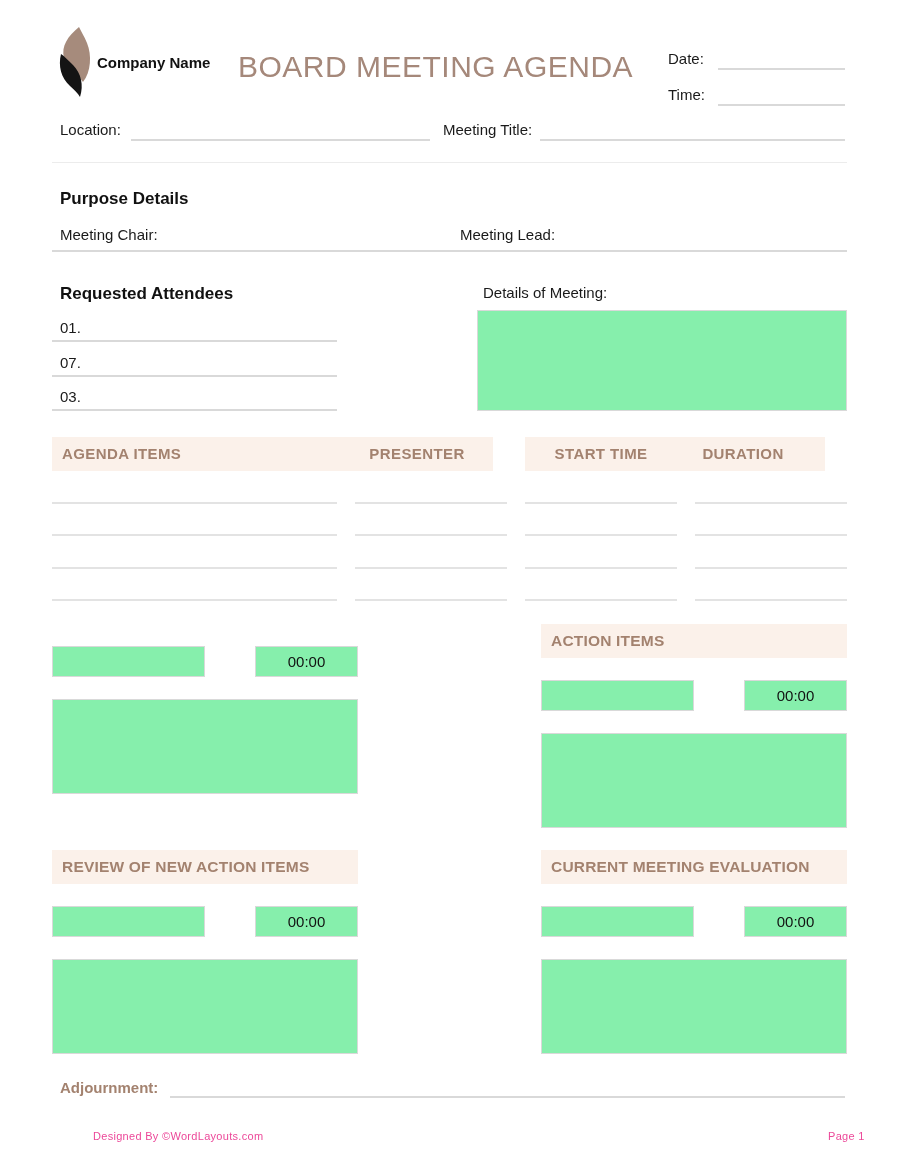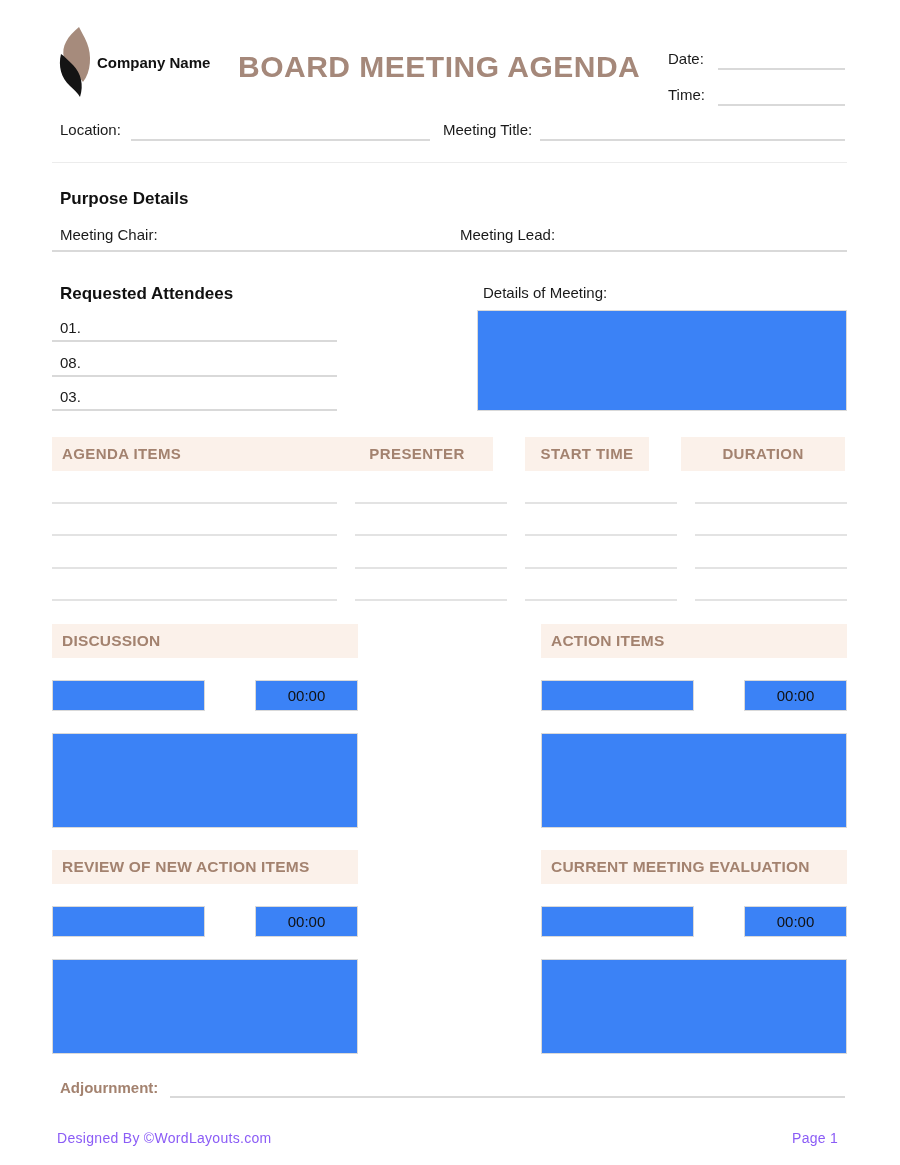--- a/index.html
+++ b/index.html
@@ -12,30 +12,30 @@
   }
   *{box-sizing:border-box;margin:0;padding:0;}
   html,body{background:#ffffff;}
   body{font-family:"Liberation Sans",sans-serif;color:#1a1a1a;}
   .page{position:relative;width:900px;height:1165px;background:#fff;overflow:hidden;}
 
   .abs{position:absolute;}
 
   
   .company-name{left:97px;top:54px;font-size:15px;font-weight:bold;color:#111;}
-  .doc-title{left:238px;top:50px;font-size:30px;font-weight:bold;letter-spacing:.5px;color:var(--accent-brown,#a5887a);}
+  .doc-title{left:238px;top:50px;font-size:30px;font-weight:normal;letter-spacing:.5px;color:var(--accent-brown,#a5887a);}
   .label{font-size:15px;color:#1a1a1a;}
   .field-line{height:2px;background:var(--line-gray,#d9d9d9);}
   .hair-line{height:1px;background:#ececec;}
 
   
   .h-bold{font-size:17px;font-weight:bold;color:#111;}
 
   
-  .box{border:1px solid var(--line-gray,#d9d9d9);background:#3b82f6;}
+  .box{border:1px solid var(--line-gray,#d9d9d9);background:#86efac;}
 
   
   .col-head{position:absolute;top:437px;height:34px;line-height:34px;background:var(--section-bg,#fbf1ea);
             color:var(--section-text,#a3826f);font-weight:bold;font-size:15px;letter-spacing:.4px;text-align:center;}
   .col-head.first{text-align:left;padding-left:10px;}
   .agenda-lines{position:absolute;left:52px;top:471px;width:795px;}
   .agenda-row{display:flex;height:32.5px;gap:18px;}
   .agenda-cell{border-bottom:2px solid #e3e3e3;}
   .cell-a{width:285px;}
   .cell-b{width:152px;}
@@ -45,21 +45,21 @@
   .section-head{height:34px;line-height:34px;background:var(--section-bg,#fbf1ea);
                 color:var(--section-text,#a3826f);font-weight:bold;font-size:15.5px;letter-spacing:.2px;padding-left:10px;
                 white-space:nowrap;}
   .section-row{margin-top:22px;display:flex;justify-content:space-between;}
   .item-box{width:153px;height:31px;}
   .time-box{width:103px;height:31px;display:flex;align-items:center;justify-content:center;font-size:15px;color:#111;}
   .big-box{margin-top:22px;width:306px;height:95px;}
 
   
   .adjournment-label{left:60px;top:1079px;font-size:15px;font-weight:bold;color:var(--section-text,#a3826f);}
-  .footer-text{font-size:14px;color:#8b5cf6;letter-spacing:.3px;}
+  .footer-text{font-size:11px;color:#ec4899;letter-spacing:.3px;margin-left:36px;}
 
   .logo-tan{fill:var(--logo-tan,#a68b7c);}
   .logo-black{fill:var(--logo-black,#141414);}
 </style>
 </head>
 <body>
 
 <div class="page">
 
   <svg class="abs" style="left:58px;top:27px;" width="38" height="70" viewBox="0 0 38 70">
@@ -82,32 +82,32 @@
   <div class="abs hair-line" style="left:52px;top:162px;width:795px;"></div>
 
   <div class="abs h-bold" style="left:60px;top:189px;">Purpose Details</div>
   <div class="abs label" style="left:60px;top:226px;">Meeting Chair:</div>
   <div class="abs label" style="left:460px;top:226px;">Meeting Lead:</div>
   <div class="abs field-line" style="left:52px;top:250px;width:795px;"></div>
 
   <div class="abs h-bold" style="left:60px;top:284px;">Requested Attendees</div>
   <div class="abs label" style="left:60px;top:319px;">01.</div>
   <div class="abs field-line" style="left:52px;top:340px;width:285px;"></div>
-  <div class="abs label" style="left:60px;top:354px;">08.</div>
+  <div class="abs label" style="left:60px;top:354px;">07.</div>
   <div class="abs field-line" style="left:52px;top:375px;width:285px;"></div>
   <div class="abs label" style="left:60px;top:388px;">03.</div>
   <div class="abs field-line" style="left:52px;top:409px;width:285px;"></div>
 
   <div class="abs label" style="left:483px;top:284px;">Details of Meeting:</div>
   <div class="abs box" style="left:477px;top:310px;width:370px;height:101px;"></div>
 
   <div class="col-head first" style="left:52px;width:307px;">AGENDA ITEMS</div>
   <div class="col-head" style="left:341px;width:152px;">PRESENTER</div>
-  <div class="col-head" style="left:525px;width:124px;">START TIME</div>
-  <div class="col-head" style="left:681px;width:164px;">DURATION</div>
+  <div class="col-head" style="left:525px;width:152px;">START TIME</div>
+  <div class="col-head" style="left:661px;width:164px;">DURATION</div>
 
   <div class="agenda-lines">
     <div class="agenda-row">
       <div class="agenda-cell cell-a"></div>
       <div class="agenda-cell cell-b"></div>
       <div class="agenda-cell cell-b"></div>
       <div class="agenda-cell cell-b"></div>
     </div>
     <div class="agenda-row">
       <div class="agenda-cell cell-a"></div>
@@ -123,21 +123,20 @@
     </div>
     <div class="agenda-row">
       <div class="agenda-cell cell-a"></div>
       <div class="agenda-cell cell-b"></div>
       <div class="agenda-cell cell-b"></div>
       <div class="agenda-cell cell-b"></div>
     </div>
   </div>
 
   <div class="section-group" style="left:52px;top:624px;">
-    <div class="section-head">DISCUSSION</div>
     <div class="section-row">
       <div class="box item-box"></div>
       <div class="box time-box">00:00</div>
     </div>
     <div class="box big-box"></div>
   </div>
 
   <div class="section-group" style="left:541px;top:624px;">
     <div class="section-head">ACTION ITEMS</div>
     <div class="section-row">

